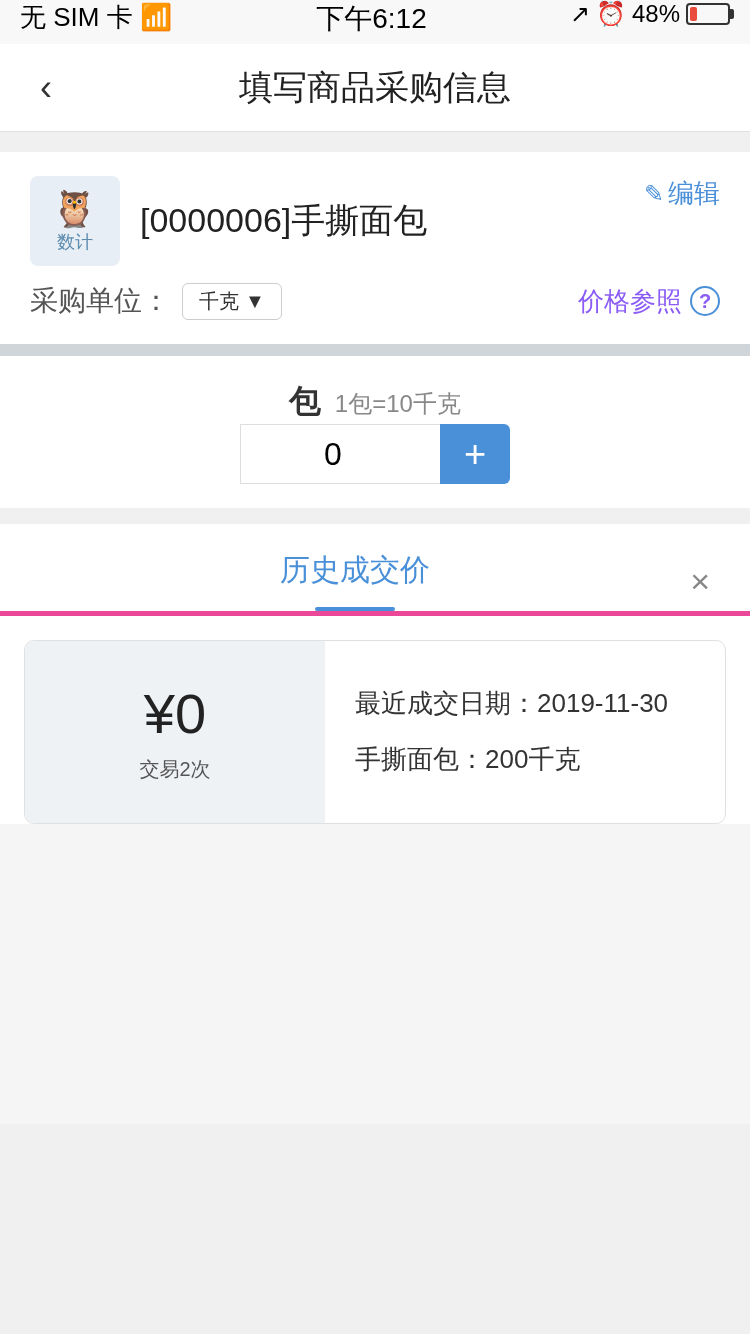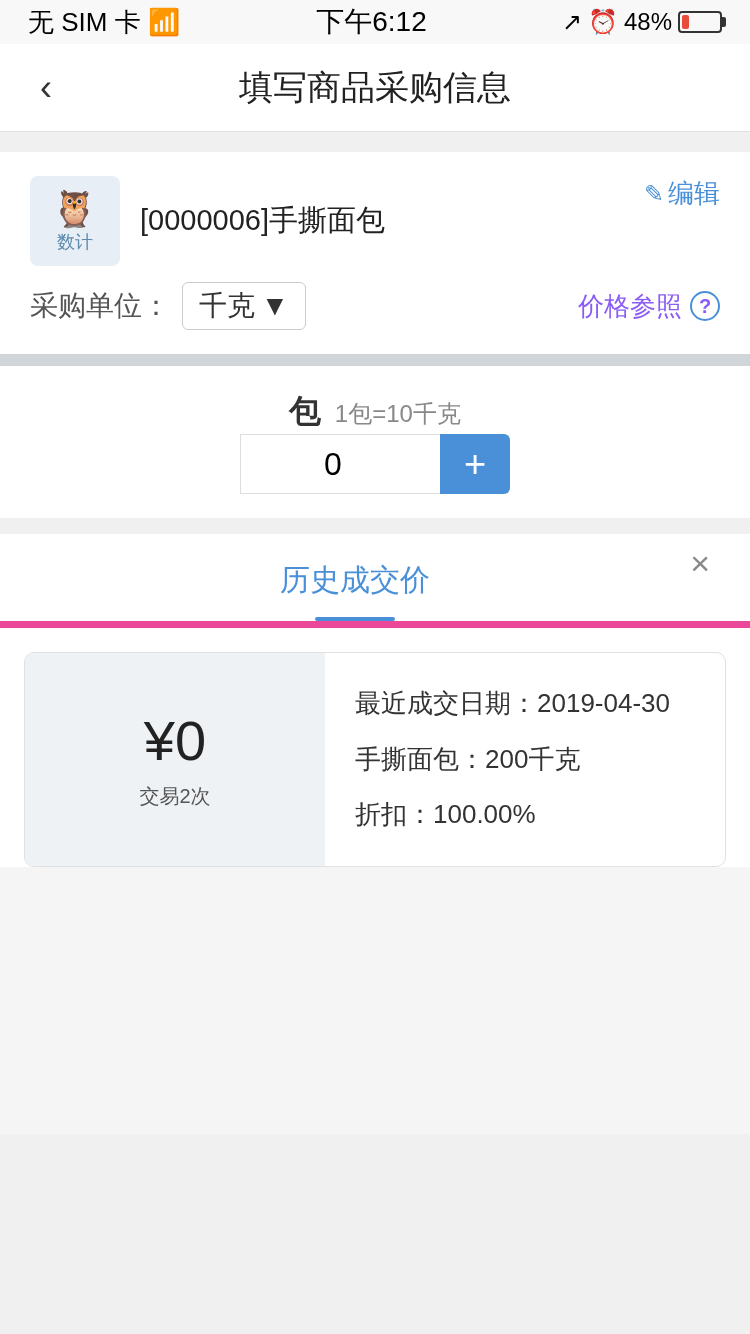--- a/index.html
+++ b/index.html
@@ -11,23 +11,23 @@
       font-family: -apple-system, "PingFang SC", "Helvetica Neue", sans-serif;
       overflow-x: hidden;
     }
 
     
     .status-bar {
       width: 750px;
       height: 44px;
       background: #f8f8f8;
       display: flex;
-      align-items: center;
+      align-items: flex-start;
       justify-content: space-between;
-      padding: 0 28px;
+      padding: 0 20px;
       font-size: 26px;
       color: #000;
     }
     .status-left { display: flex; align-items: center; gap: 8px; }
     .status-center { font-weight: 500; font-size: 28px; }
     .status-right { display: flex; align-items: center; gap: 6px; font-size: 24px; }
     .battery {
       width: 44px; height: 22px;
       border: 2px solid #333;
       border-radius: 4px;
@@ -105,21 +105,21 @@
     }
     .owl-icon {
       font-size: 36px;
       color: #5a8aad;
     }
     .owl-label {
       font-size: 18px;
       color: #5a8aad;
     }
     .product-name {
-      font-size: 29px;
+      font-size: 34px;
       color: #222;
       font-weight: 500;
     }
     .edit-btn {
       font-size: 26px;
       color: #4a90d9;
       cursor: pointer;
       display: flex;
       align-items: center;
       gap: 4px;
@@ -137,21 +137,21 @@
       display: flex;
       align-items: center;
       gap: 12px;
       font-size: 28px;
       color: #555;
     }
     .unit-select {
       border: 1px solid #ccc;
       border-radius: 6px;
       padding: 4px 16px;
-      font-size: 28px;
+      font-size: 20px;
       color: #333;
       background: #fff;
       display: flex;
       align-items: center;
       gap: 6px;
     }
     .price-ref-btn {
       font-size: 26px;
       color: #8b5cf6;
       cursor: pointer;
@@ -227,22 +227,22 @@
       border-radius: 0 6px 6px 0;
     }
 
     
     .tabs-container {
       background: #fff;
       margin-top: 16px;
     }
     .tabs-header {
       display: flex;
-      align-items: flex-start;
-      border-bottom: 7px solid #ec4899;
+      align-items: flex-end;
+      border-bottom: 5px solid #ec4899;
       padding: 0 30px;
       position: relative;
     }
     .tab-item {
       flex: 1;
       text-align: center;
       padding: 26px 0 20px;
       font-size: 30px;
       color: #666;
       cursor: pointer;
@@ -391,24 +391,21 @@
       <div class="close-btn">×</div>
     </div>
 
     <div class="trade-card">
       <div class="trade-left">
         <div class="trade-price">¥0</div>
         <div class="trade-count">交易2次</div>
       </div>
       <div class="trade-right">
         <div class="trade-detail-row">
-          <span>最近成交日期：</span><span>2019-04-30</span>
+          <span>最近成交日期：</span><span>2019-11-30</span>
         </div>
         <div class="trade-detail-row">
           <span>手撕面包：</span><span>200千克</span>
         </div>
-        <div class="trade-detail-row">
-          <span>折扣：</span><span>100.00%</span>
-        </div>
       </div>
     </div>
   </div>
 </div>
 
 </body></html>

